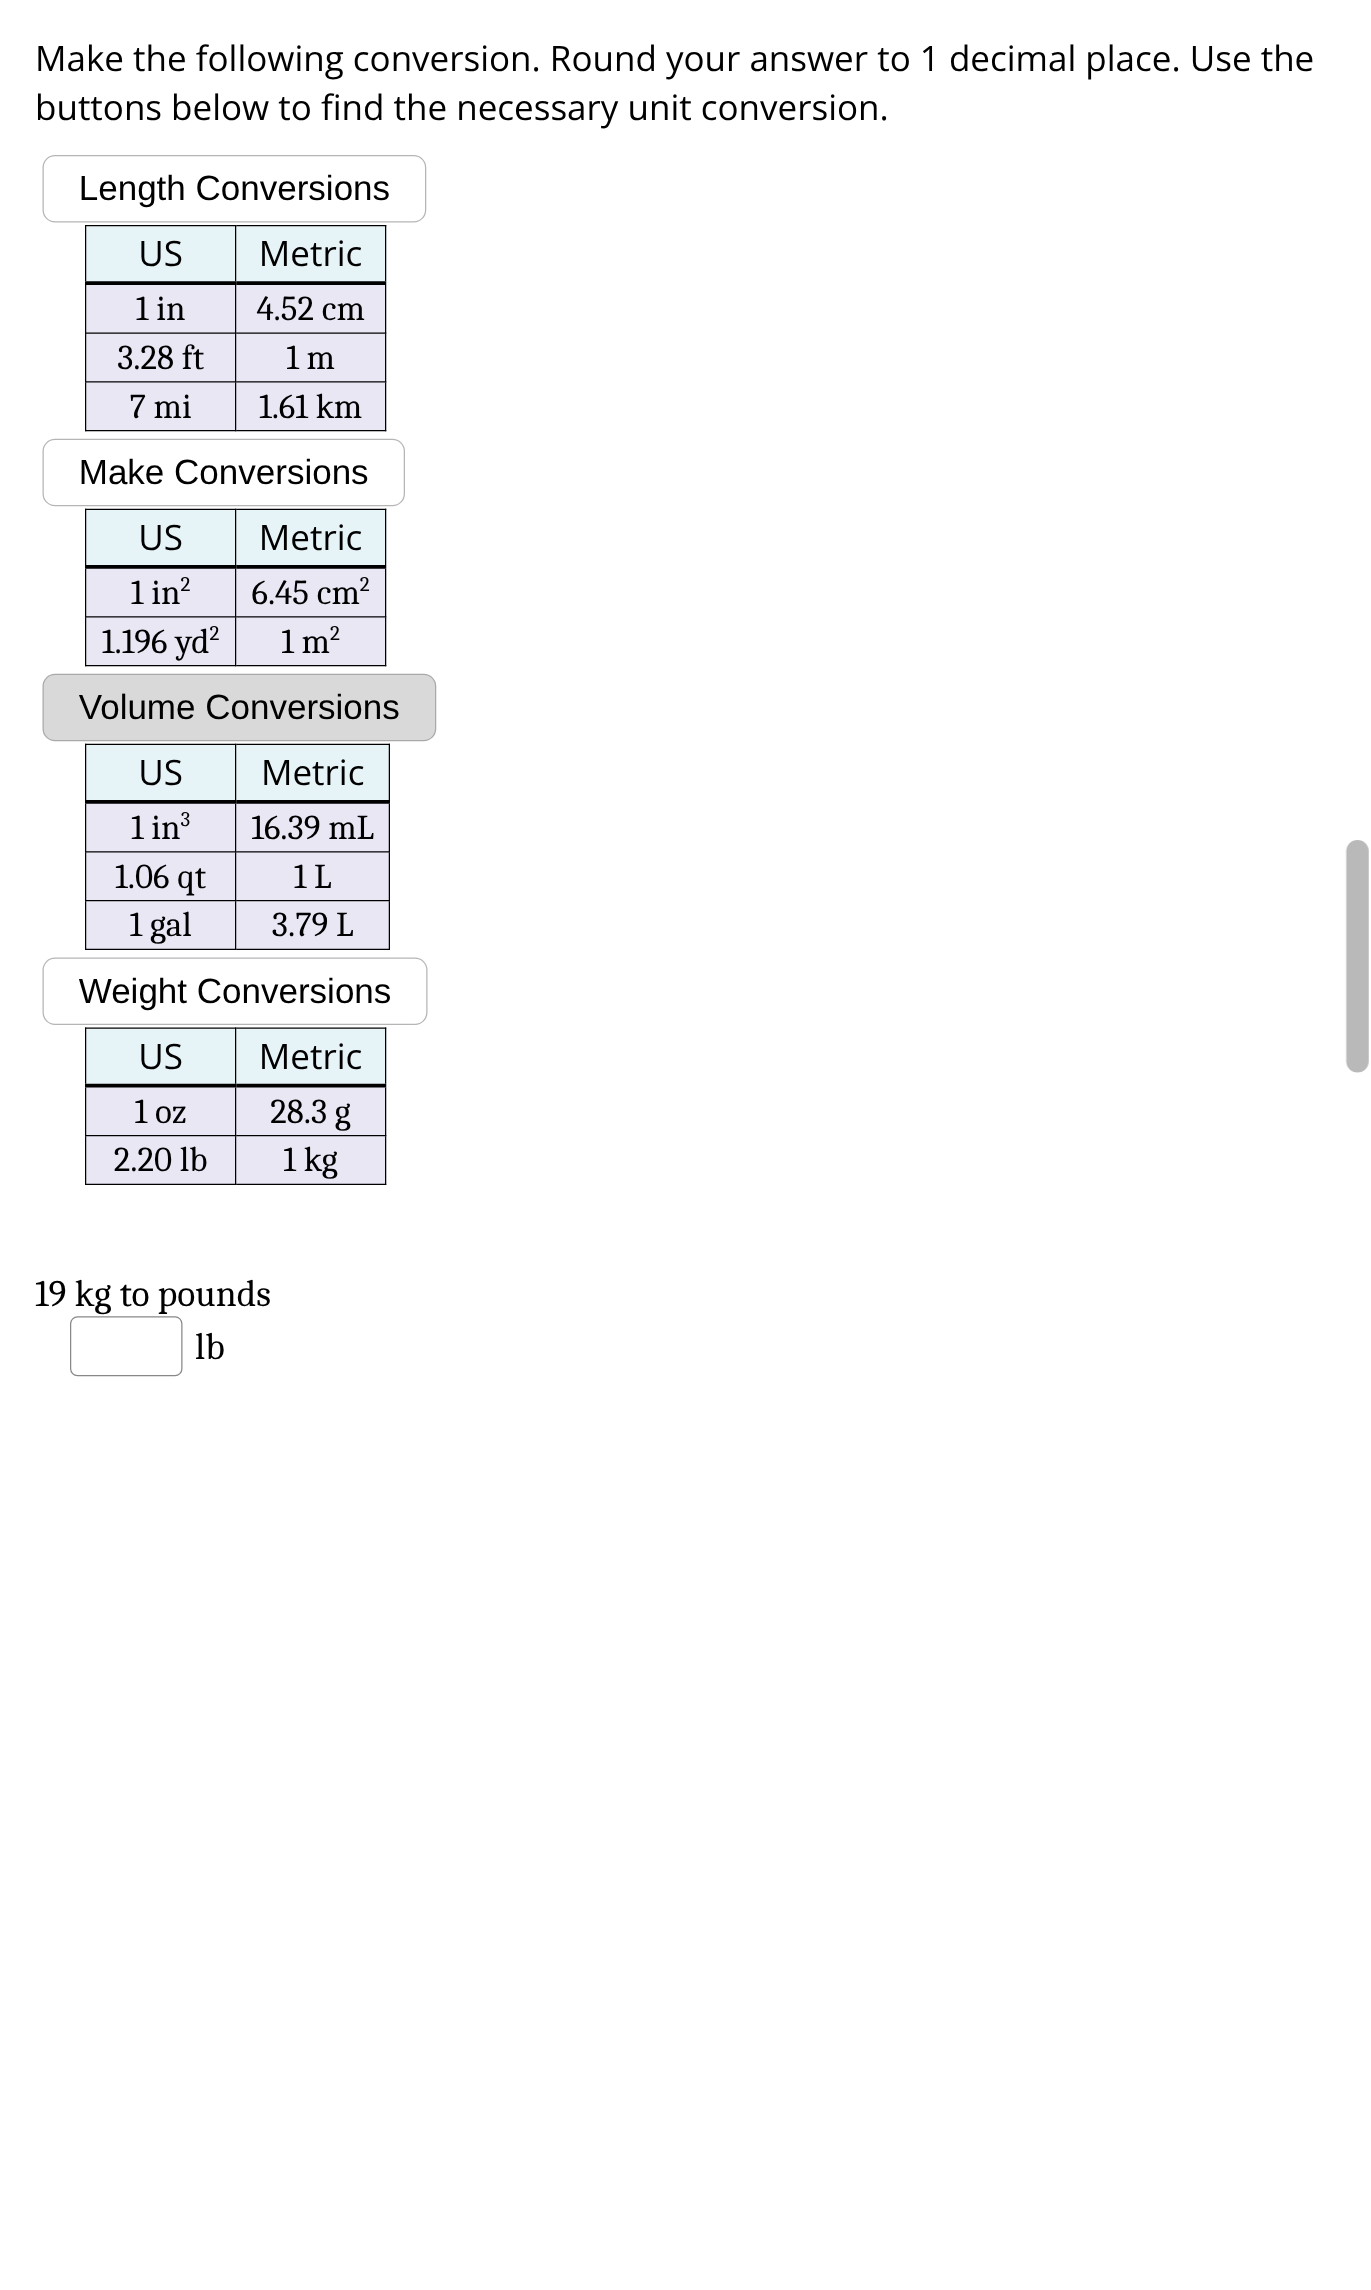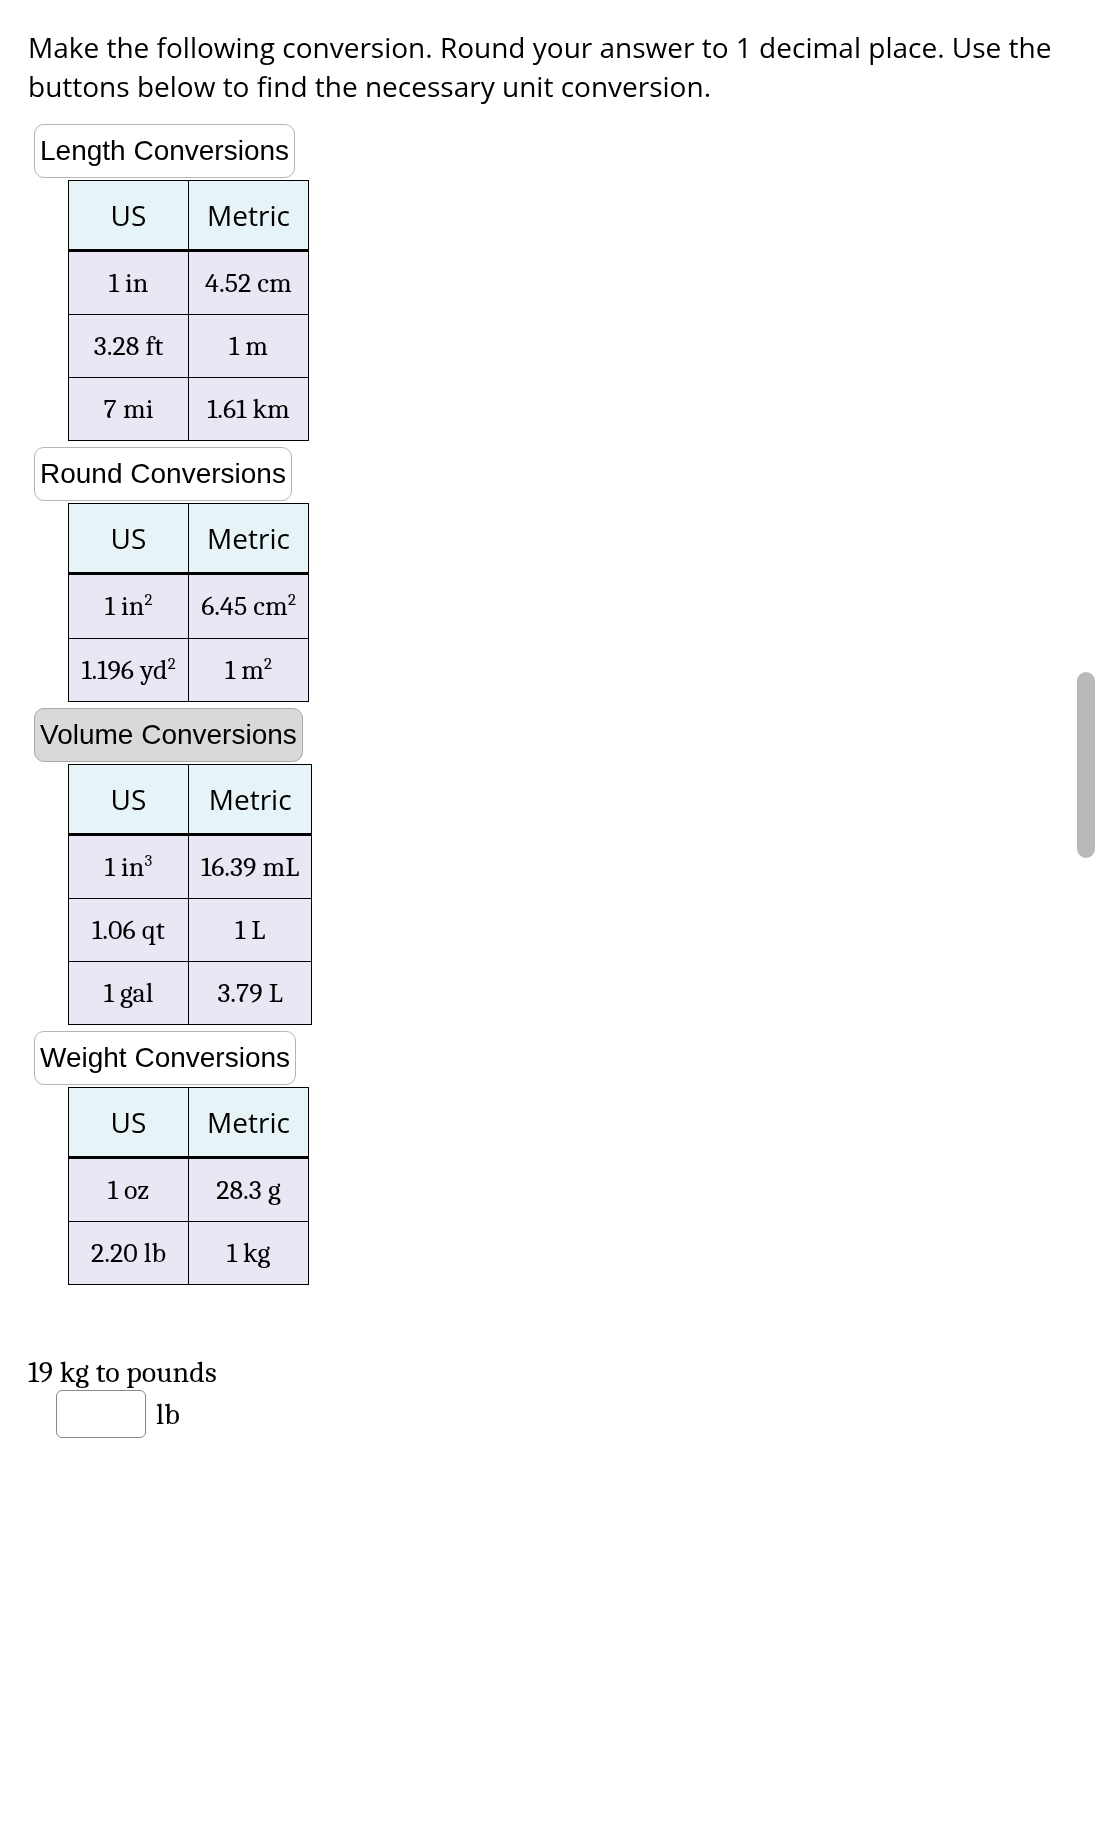--- a/index.html
+++ b/index.html
@@ -10,37 +10,37 @@
     font-size: 28px;
     color: #000;
     background: #fff;
     width: 1097px;
   }
   .instructions { line-height: 1.4; margin-bottom: 14px; }
   .btn {
     display: inline-block;
     border: 1px solid #b5b5b5;
     border-radius: 10px;
-    padding: 10px 5px;
+    padding: 10px 28px;
     font-size: 28px;
     background: #fff;
     cursor: pointer;
     margin: 4px 0 2px 6px;
   }
   .btn.active { background: #d9d9d9; border-color: #a9a9a9; }
   .conv-table {
     border-collapse: collapse;
     margin-left: 40px;
     margin-bottom: 2px;
     font-family: "Cambria", "Georgia", serif;
     font-size: 28px;
   }
   .conv-table th, .conv-table td {
     border: 1px solid #000;
-    padding: 15px 12px;
+    padding: 3px 12px;
     text-align: center;
     min-width: 120px;
     background: #eae7f5;
   }
   .conv-table th {
     background: #e6f3f7;
     font-weight: 400;
     font-family: -apple-system, "Segoe UI", "Open Sans", sans-serif;
   }
   .conv-table thead tr th { border-bottom-width: 3px; }
@@ -104,21 +104,21 @@
       <td>1 m</td>
     </tr>
     <tr>
       <td>7 mi</td>
       <td>1.61 km</td>
     </tr>
   </tbody>
 </table>
 
 
-<button class="btn">Round Conversions</button>
+<button class="btn">Make Conversions</button>
 <table class="conv-table">
   <thead>
       <tr>
     <th>US</th>
     <th>Metric</th>
   </tr>
     </thead>
   <tbody>
     <tr>
       <td>1 in<sup>2</sup></td>

